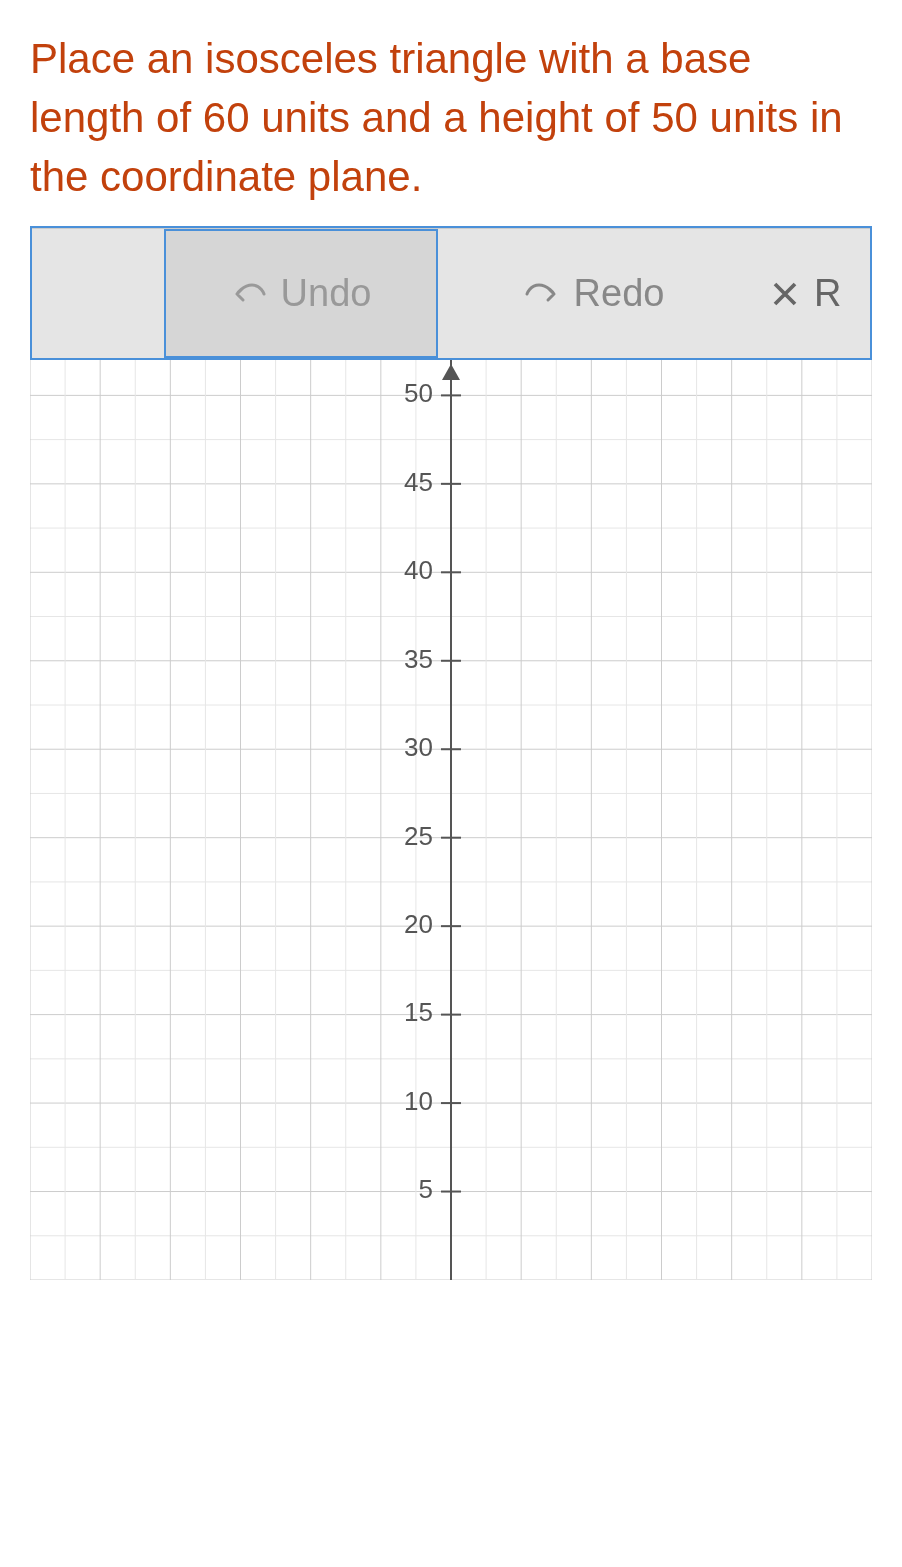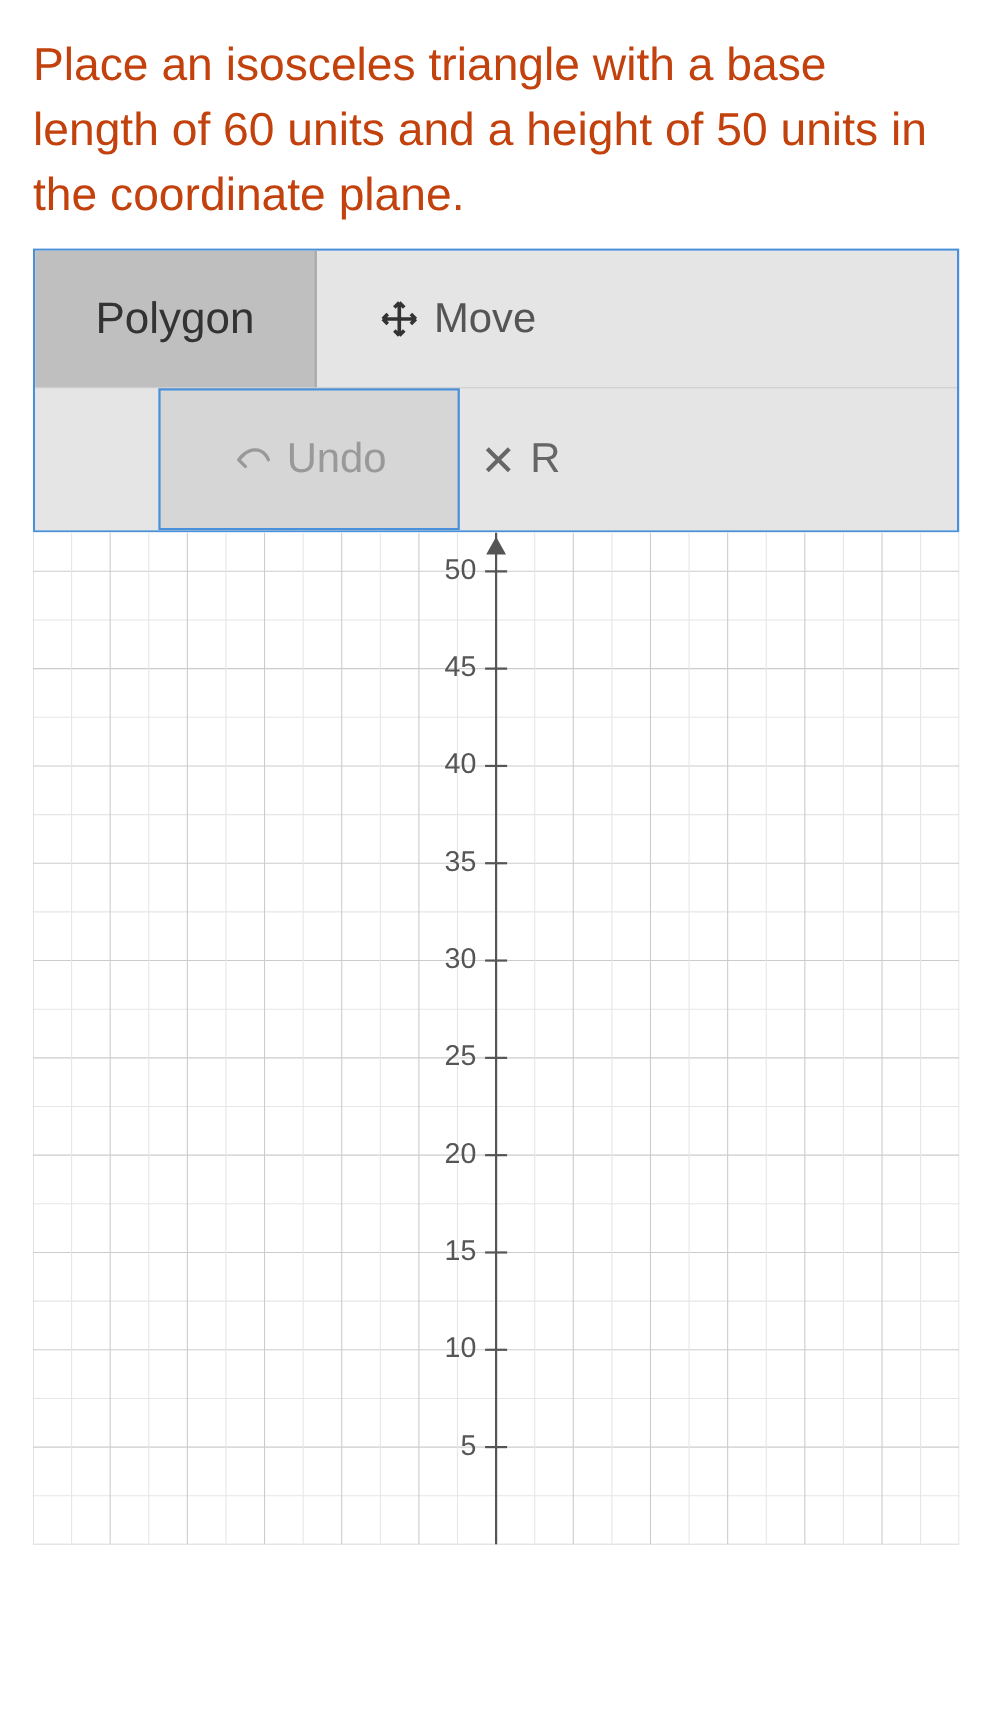--- a/index.html
+++ b/index.html
@@ -1,21 +1,21 @@
 <!DOCTYPE html>
 <html><head>
   <meta charset="utf-8">
   <style>
     * { margin: 0; padding: 0; box-sizing: border-box; }
     body { font-family: -apple-system, BlinkMacSystemFont, 'Segoe UI', Helvetica, Arial, sans-serif; background: #fff; width: 902px; height: 1567px; overflow: hidden; }
     .prompt { padding: 30px 30px 20px 30px; font-size: 42px; line-height: 1.4; color: #c2410c; }
     .tool-panel { margin: 0 30px; border: 2px solid #4a90d9; }
     .toolbar-row { display: flex; background: #e5e5e5; }
     .toolbar-row.first { height: 124px; }
-    .toolbar-row.second { height: 130px; border-top: 1px solid #ccc; }
+    .toolbar-row.second { height: 130px; border-top: 1px solid #ccc; padding-left: 20px; }
     .btn { display: flex; align-items: center; justify-content: center; gap: 14px; font-size: 38px; color: #555; border: none; background: transparent; cursor: pointer; }
     .btn.polygon { width: 256px; background: #bfbfbf; border-right: 2px solid #aaa; font-weight: 400; color: #333; font-size: 40px; }
     .btn.move { width: 256px; }
     .btn.undo-spacer { width: 112px; }
     .btn.undo { width: 274px; background: #d6d6d6; border: 2px solid #4a90d9; color: #999; }
     .btn.redo { flex: 1; color: #888; }
     .btn.reset { width: 120px; color: #666; justify-content: flex-start; padding-left: 20px; }
     .icon { display: inline-flex; }
     .chart-area { margin: 0 30px; background: #fff; position: relative; height: 920px; }
     svg.grid { width: 100%; height: 100%; display: block; }
@@ -23,42 +23,37 @@
     .grid line.minor { stroke: #e6e6e6; stroke-width: 1; }
     .grid line.axis { stroke: #555; stroke-width: 2; }
     .grid text { font-size: 26px; fill: #555; font-family: Arial, sans-serif; }
   </style>
 </head>
 <body>
 
 <div class="prompt">Place an isosceles triangle with a base length of 60 units and a height of 50 units in the coordinate plane.</div>
 
 <div class="tool-panel">
-  <div class="toolbar-row first">
-    <button class="btn polygon">
-      <span>Polygon</span>
-    </button>
-    <button class="btn move">
-      <span class="icon">
-        <svg width="36" height="36" viewBox="0 0 24 24" fill="none" stroke="#333" stroke-width="2.2">
-          <path d="M12 2 L12 22 M2 12 L22 12 M12 2 L9 5 M12 2 L15 5 M12 22 L9 19 M12 22 L15 19 M2 12 L5 9 M2 12 L5 15 M22 12 L19 9 M22 12 L19 15"></path>
-        </svg>
-      </span>
-      <span>Move</span>
-    </button>
-  </div>
   <div class="toolbar-row second">
     <div class="btn undo-spacer"></div>
     <button class="btn undo">
       <span class="icon">
         <svg width="36" height="30" viewBox="0 0 24 20" fill="none" stroke="#999" stroke-width="2">
           <path d="M4 10 C4 10 8 4 14 4 C20 4 22 10 22 10 M4 10 L8 6 M4 10 L8 14" stroke-linecap="round"></path>
         </svg>
       </span>
       <span>Undo</span>
+    </button>
+    <button class="btn redo">
+      <span class="icon">
+        <svg width="36" height="30" viewBox="0 0 24 20" fill="none" stroke="#888" stroke-width="2">
+          <path d="M20 10 C20 10 16 4 10 4 C4 4 2 10 2 10 M20 10 L16 6 M20 10 L16 14" stroke-linecap="round"></path>
+        </svg>
+      </span>
+      <span>Redo</span>
     </button>
     <button class="btn reset">
       <span class="icon">
         <svg width="30" height="30" viewBox="0 0 24 24" fill="none" stroke="#666" stroke-width="3">
           <path d="M4 4 L20 20 M20 4 L4 20"></path>
         </svg>
       </span>
       <span>R</span>
     </button>
   </div>

